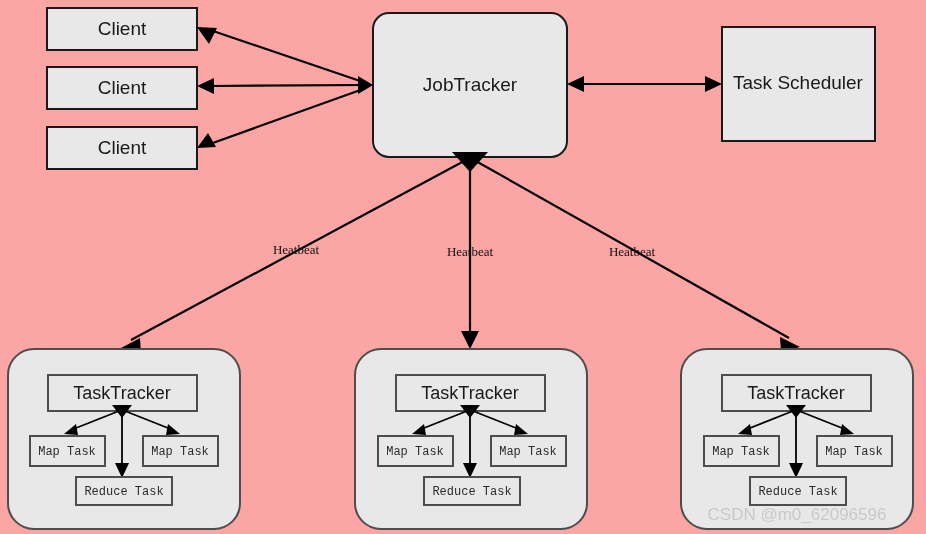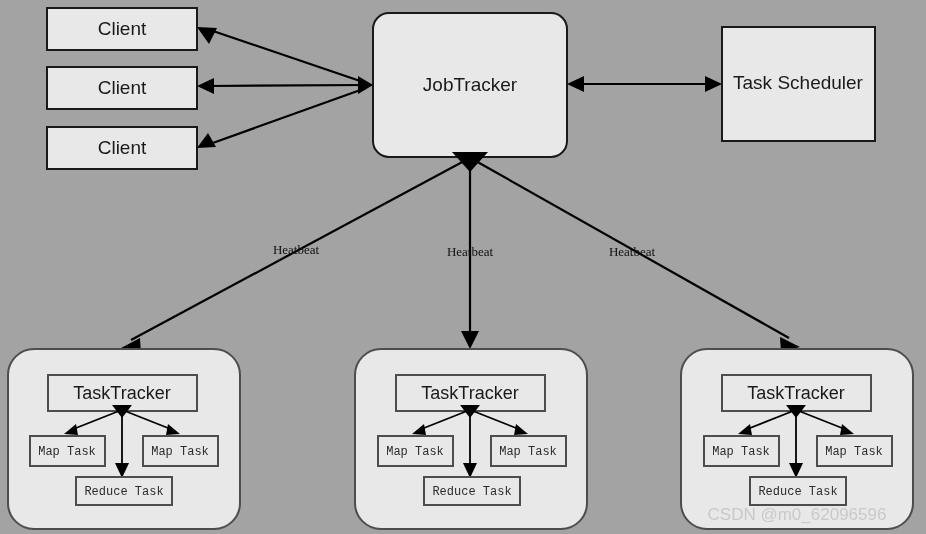--- a/index.html
+++ b/index.html
@@ -4,21 +4,21 @@
 <style>
   html, body {
     margin: 0;
     padding: 0;
     background: #ffffff;
   }
   #canvas {
     position: relative;
     width: 926px;
     height: 534px;
-    background: #a3a3a3;
+    background: #fca5a5;
     overflow: hidden;
     font-family: "Liberation Sans", sans-serif;
   }
   svg.diagram {
     position: absolute;
     top: 0;
     left: 0;
     width: 926px;
     height: 534px;
   }

